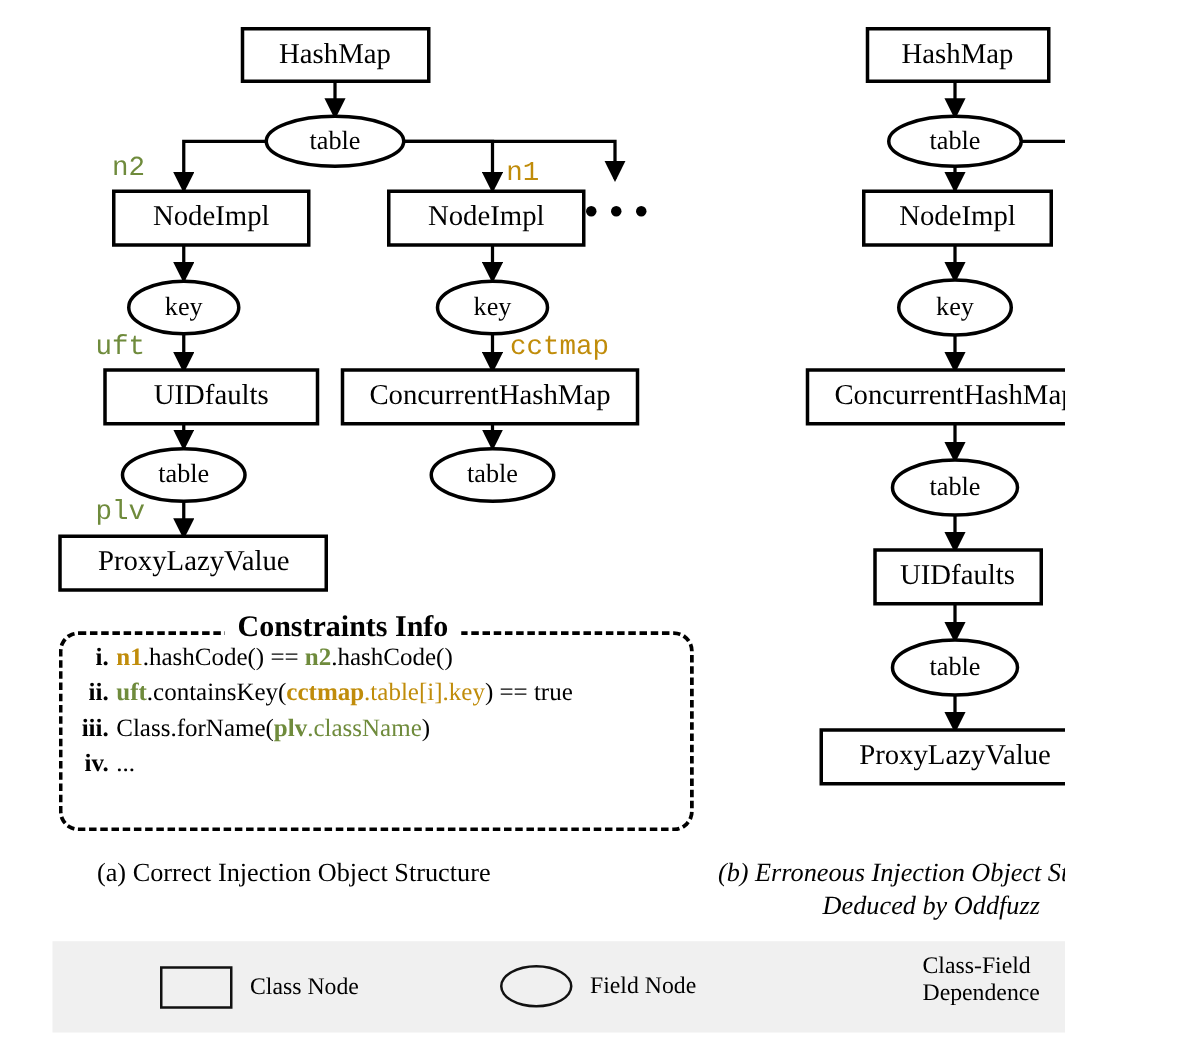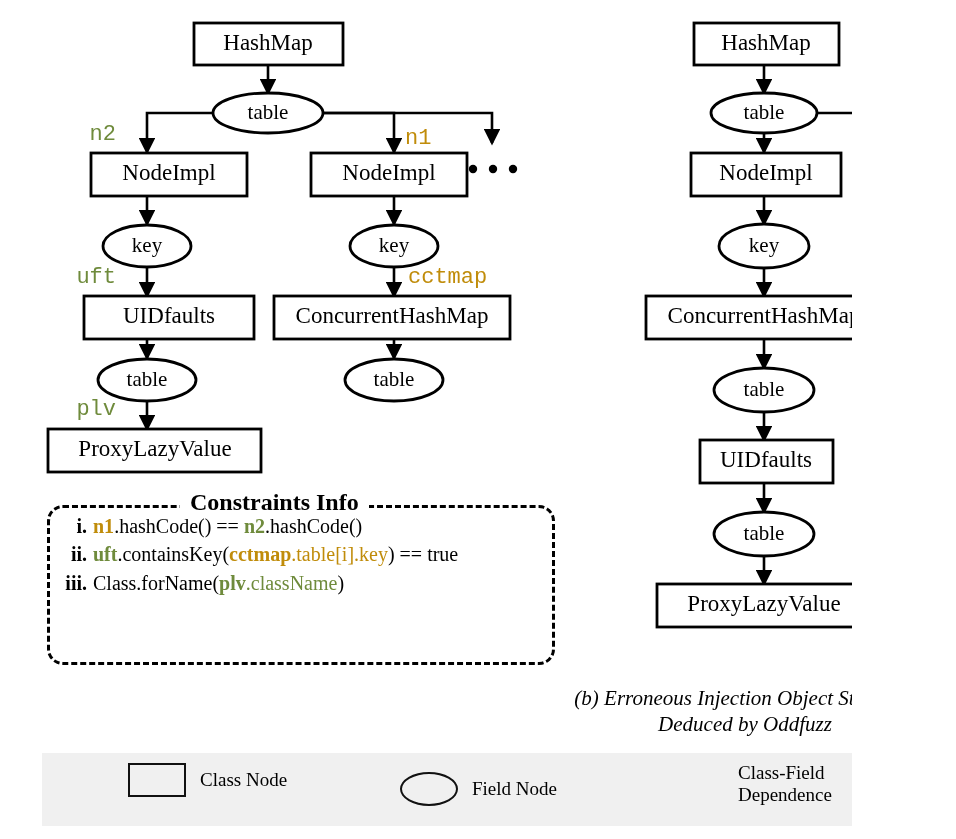--- a/index.html
+++ b/index.html
@@ -286,26 +286,31 @@
       <span class="constraint-num">ii.</span>
       <span class="constraint-body"><span class="id-green">uft</span><span>.containsKey(</span><span class="id-gold">cctmap</span><span class="sub-gold">.table[i].key</span><span>) == true</span></span>
     </div>
 
     <div class="constraint-row">
       <span class="constraint-num">iii.</span>
       <span class="constraint-body"><span>Class.forName(</span><span class="id-green">plv</span><span class="sub-green">.className</span><span>)</span></span>
     </div>
 
 
+    <div class="constraint-row">
+      <span class="constraint-num">iv.</span>
+      <span class="constraint-body">...</span>
+    </div>
   </div>
 
+  <div class="caption" id="caption-a">(a) Correct  Injection Object Structure</div>
   <div class="caption" id="caption-b">(b) Erroneous Injection Object Structure Deduced by Oddfuzz</div>
 
   <div id="legend">
-    <div class="legend-item" style="left:86px; top:10px;">
+    <div class="legend-item" style="left:86px; top:20px;">
       <span class="legend-rect"></span>
       <span class="legend-label">Class Node</span>
     </div>
     <div class="legend-item" style="left:696px; top:9px;">
       <span class="legend-label" style="margin-left:0;">Class-Field
 Dependence</span>
     </div>
     <div class="legend-item" style="left:358px; top:19px;">
       <span class="legend-ellipse"></span>
       <span class="legend-label">Field Node</span>

